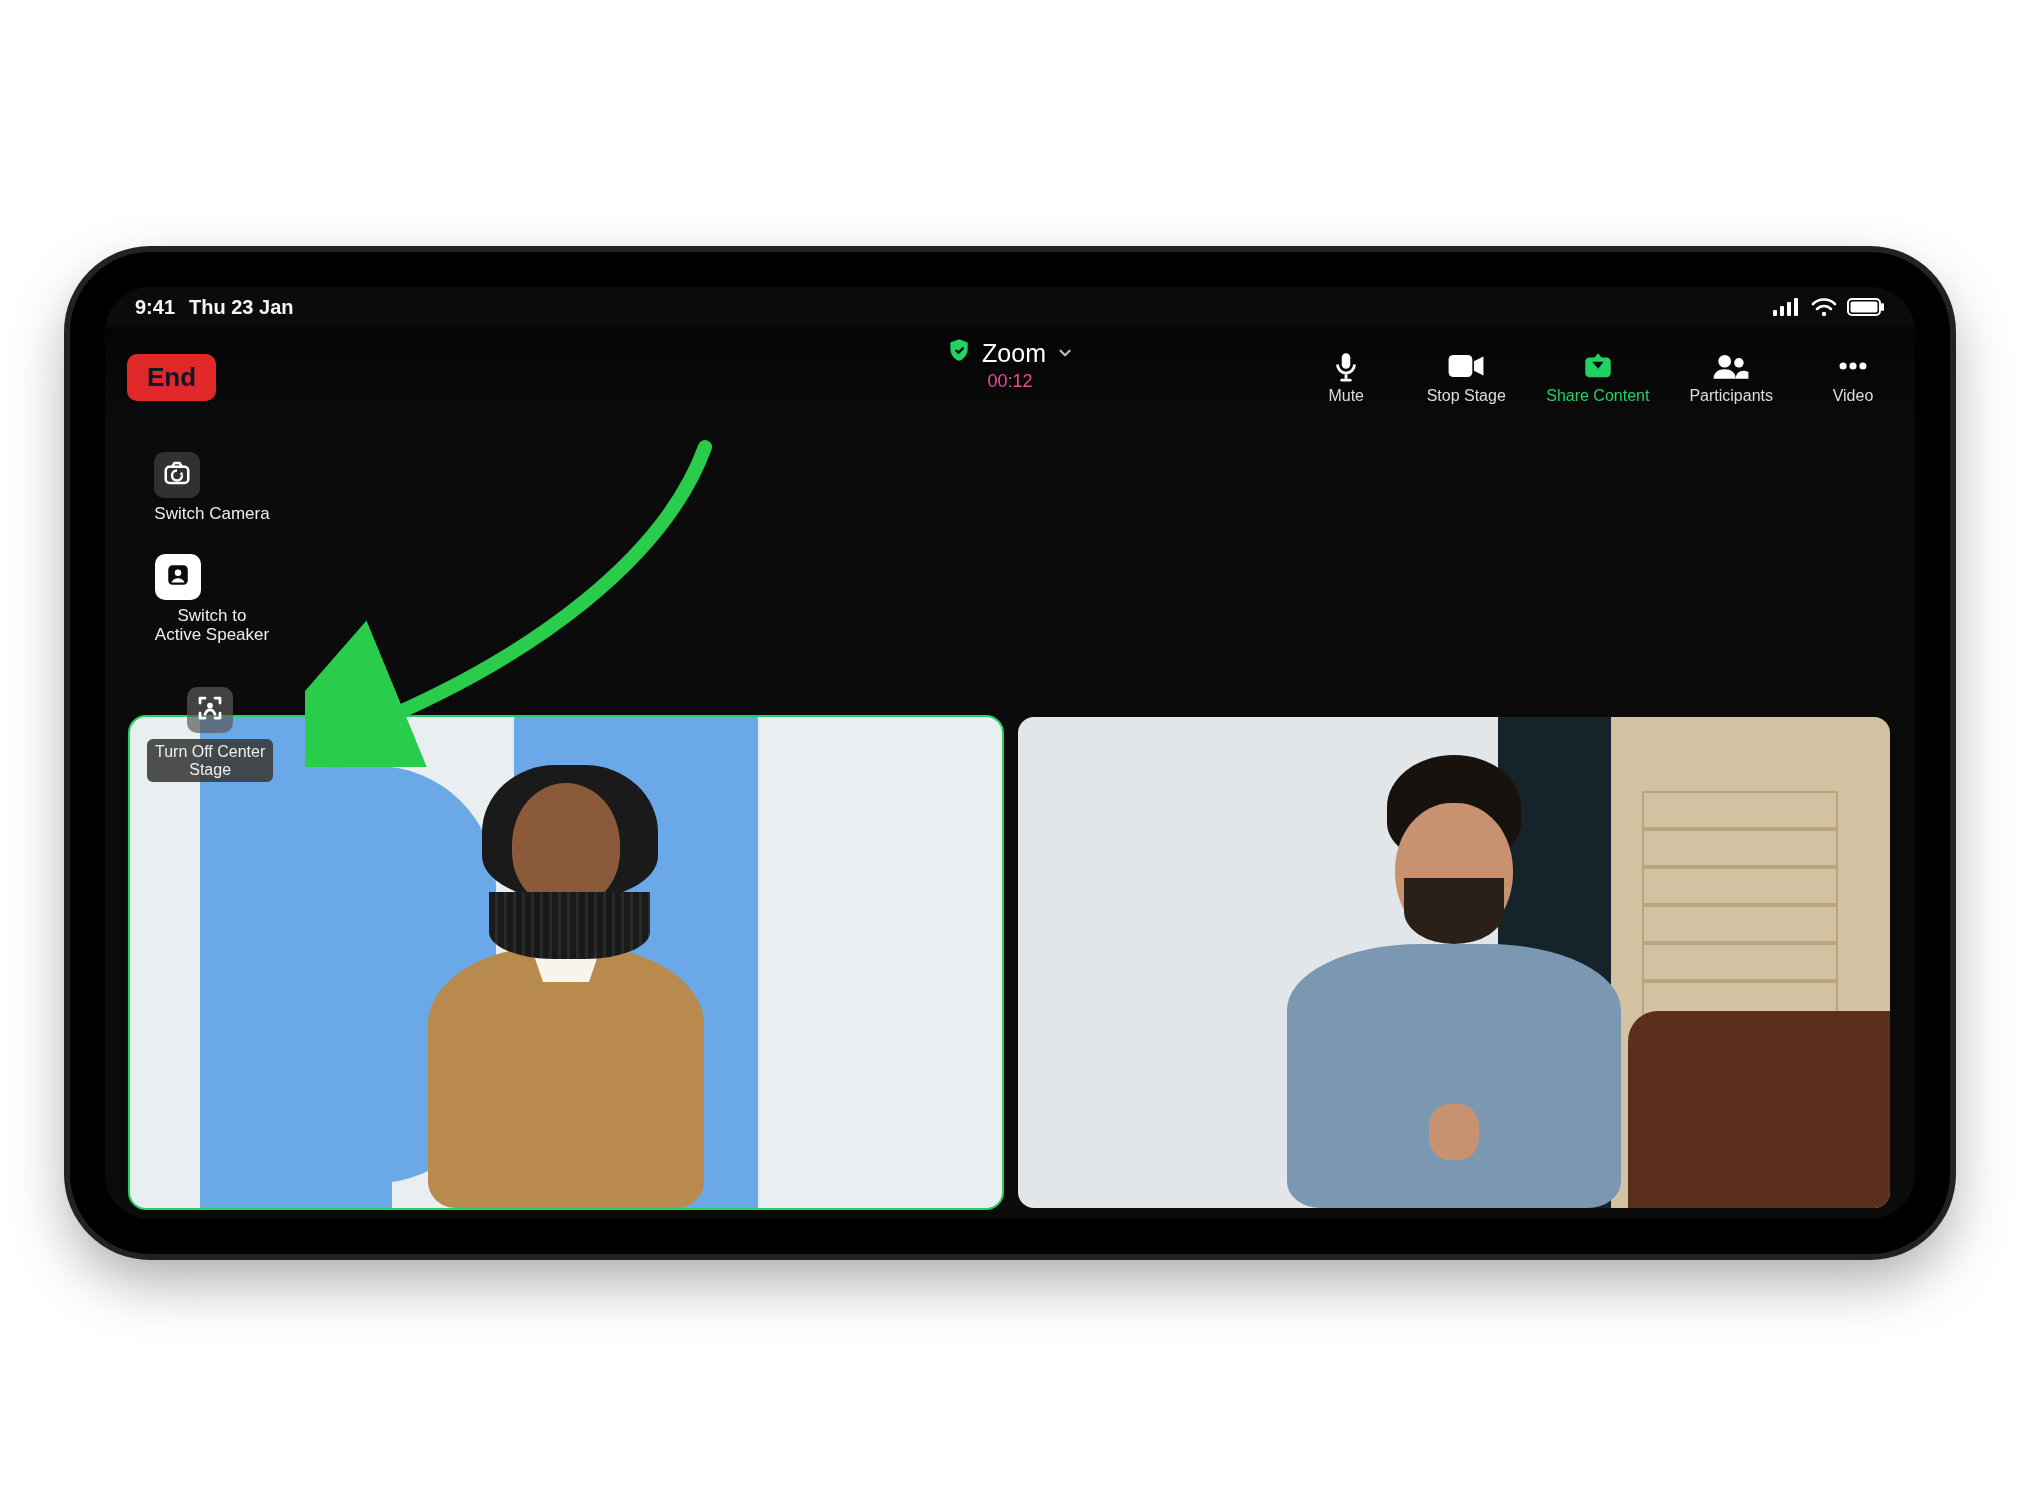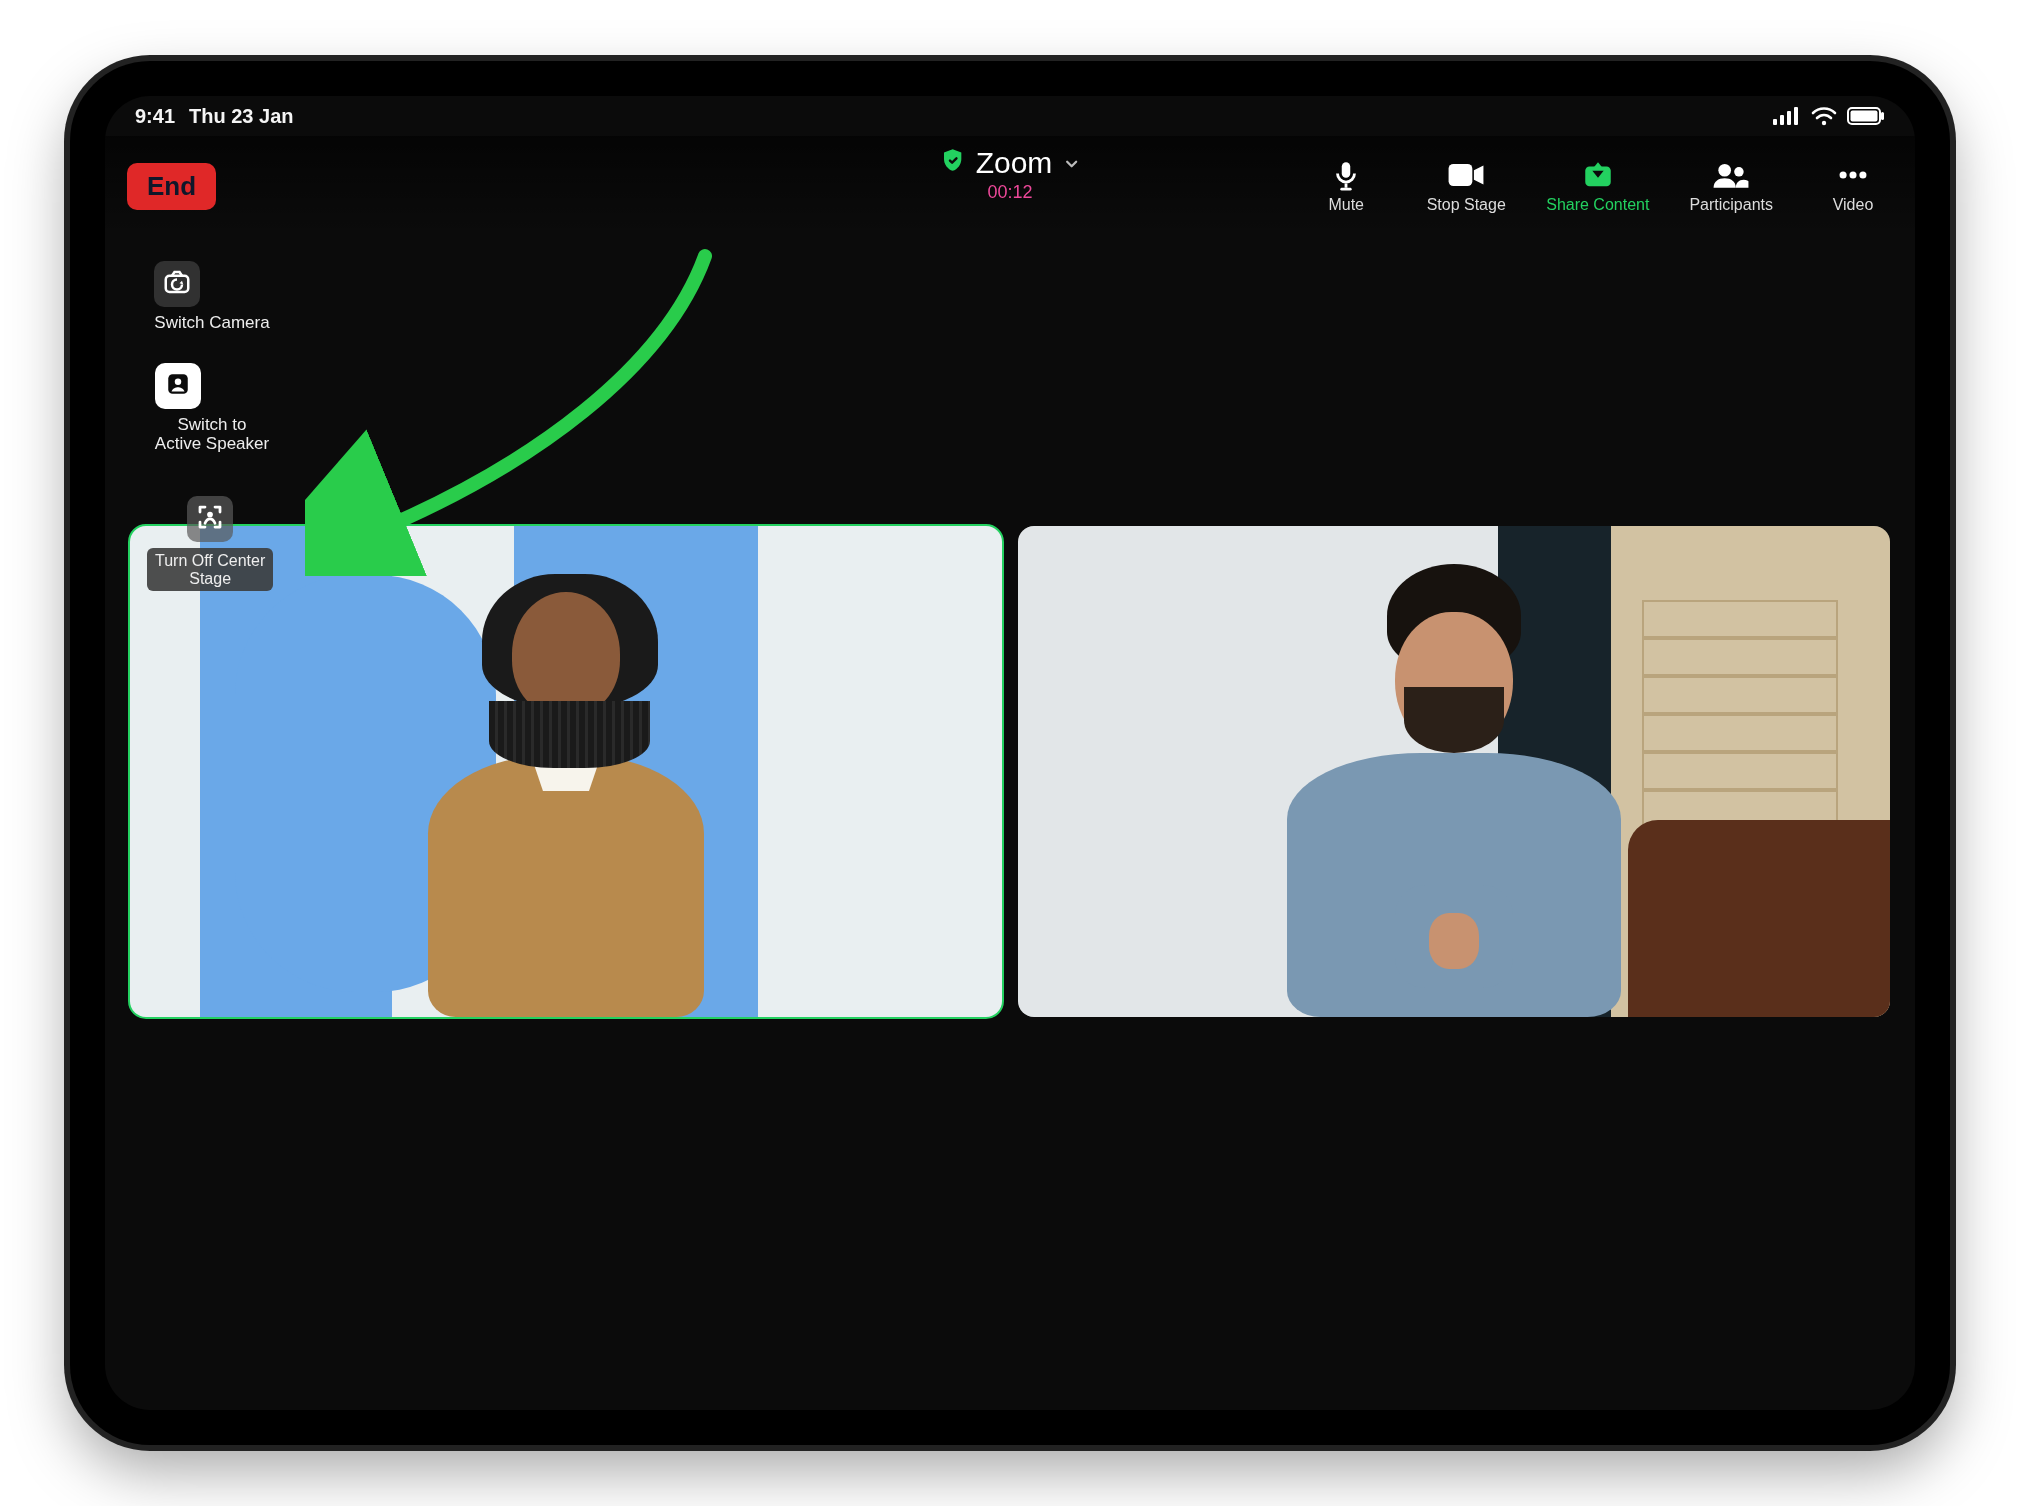--- a/index.html
+++ b/index.html
@@ -8,21 +8,21 @@
     background: #fff;
     font-family: -apple-system, BlinkMacSystemFont, "Helvetica Neue", Arial, sans-serif;
     display: flex;
     align-items: center;
     justify-content: center;
     width: 2020px;
     height: 1506px;
   }
   .ipad-frame {
     width: 1880px;
-    height: 1384px;
+    height: 1002px;
     background: #000;
     border-radius: 80px;
     box-shadow: 0 0 0 6px #222, 0 25px 60px rgba(0,0,0,.35);
     position: relative;
     overflow: hidden;
   }
   .screen {
     position: absolute;
     inset: 35px;
     background: #0b0b0b;
@@ -71,21 +71,21 @@
     position: absolute;
     left: 50%; top: 50px;
     transform: translateX(-50%);
     text-align: center;
   }
   .title-row {
     display: flex;
     align-items: center;
     gap: 10px;
     justify-content: center;
-    font-size: 30px;
+    font-size: 25px;
     font-weight: 500;
   }
   .title-timer {
     font-size: 18px;
     color: #ec4899;
     margin-top: 2px;
   }
   .toolbar-actions {
     display: flex;
     gap: 40px;

